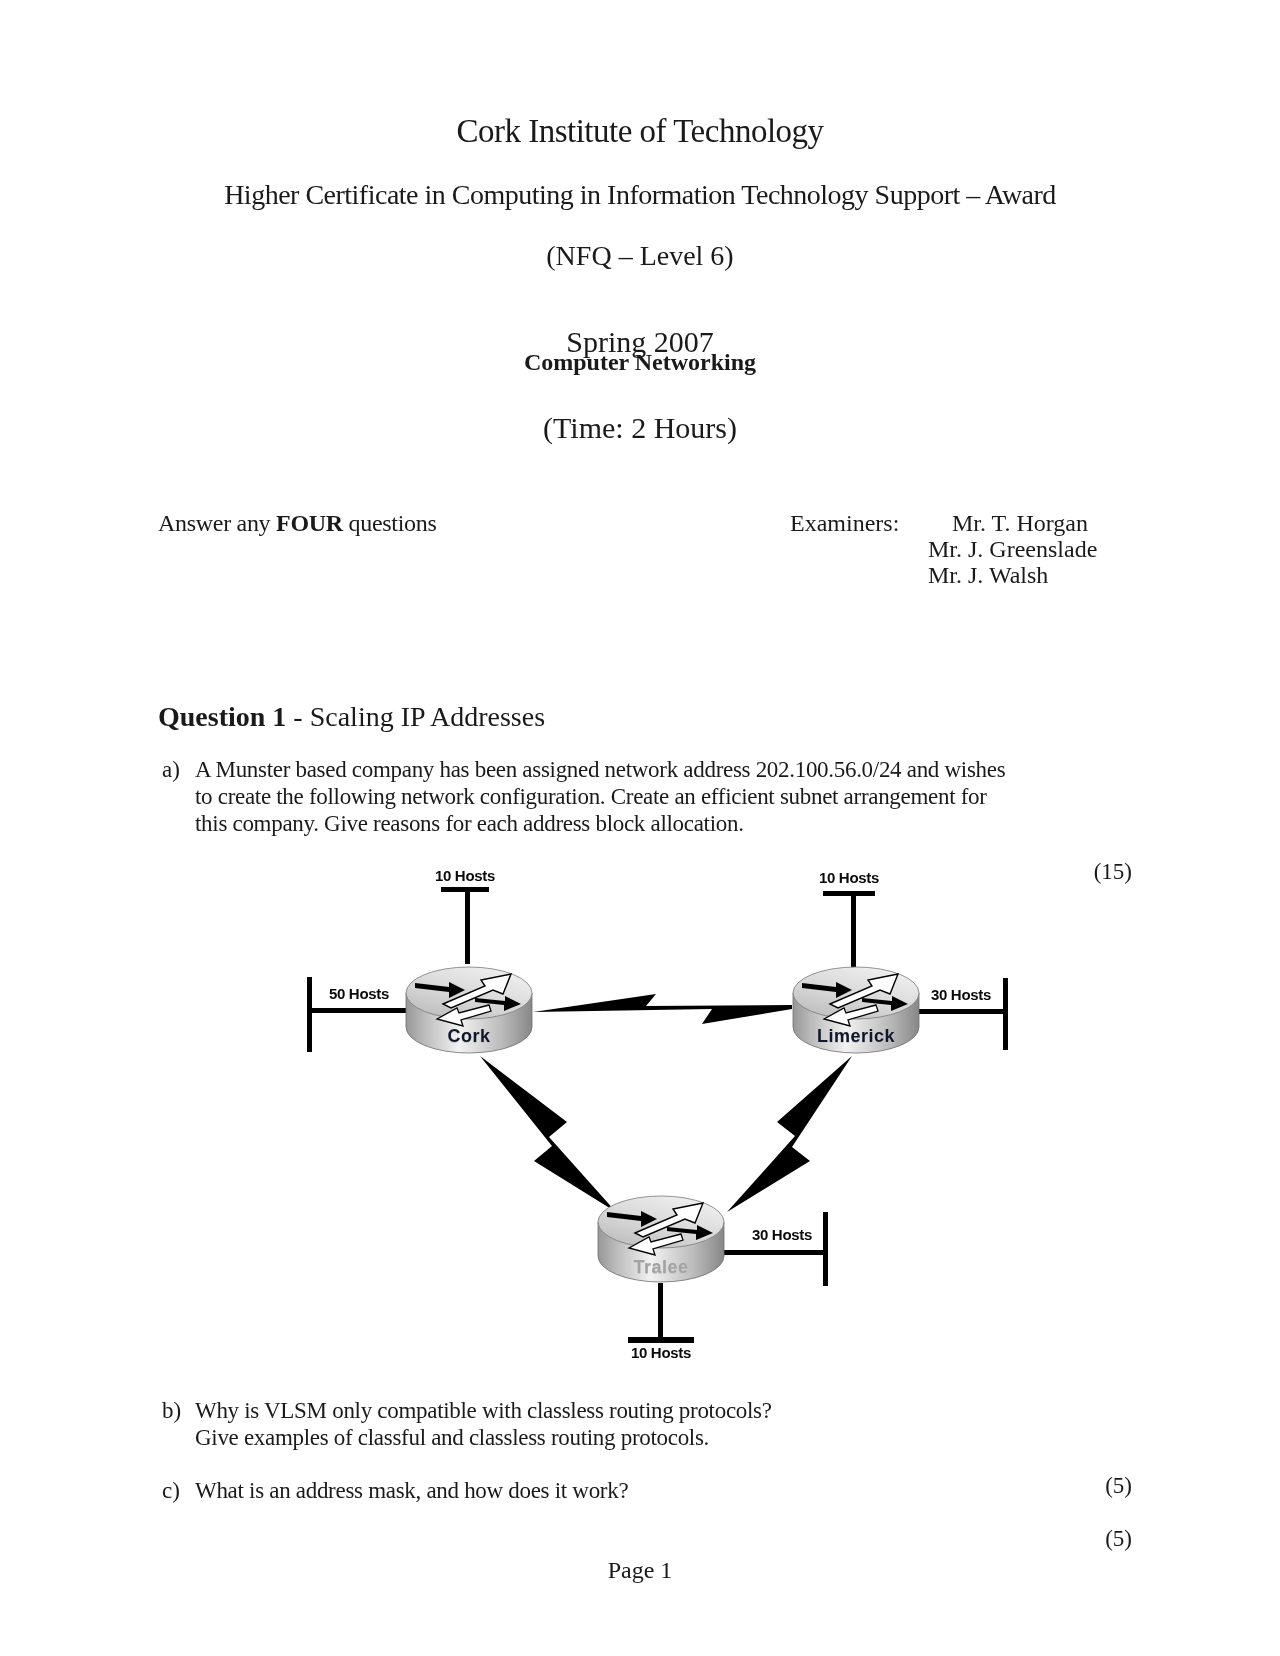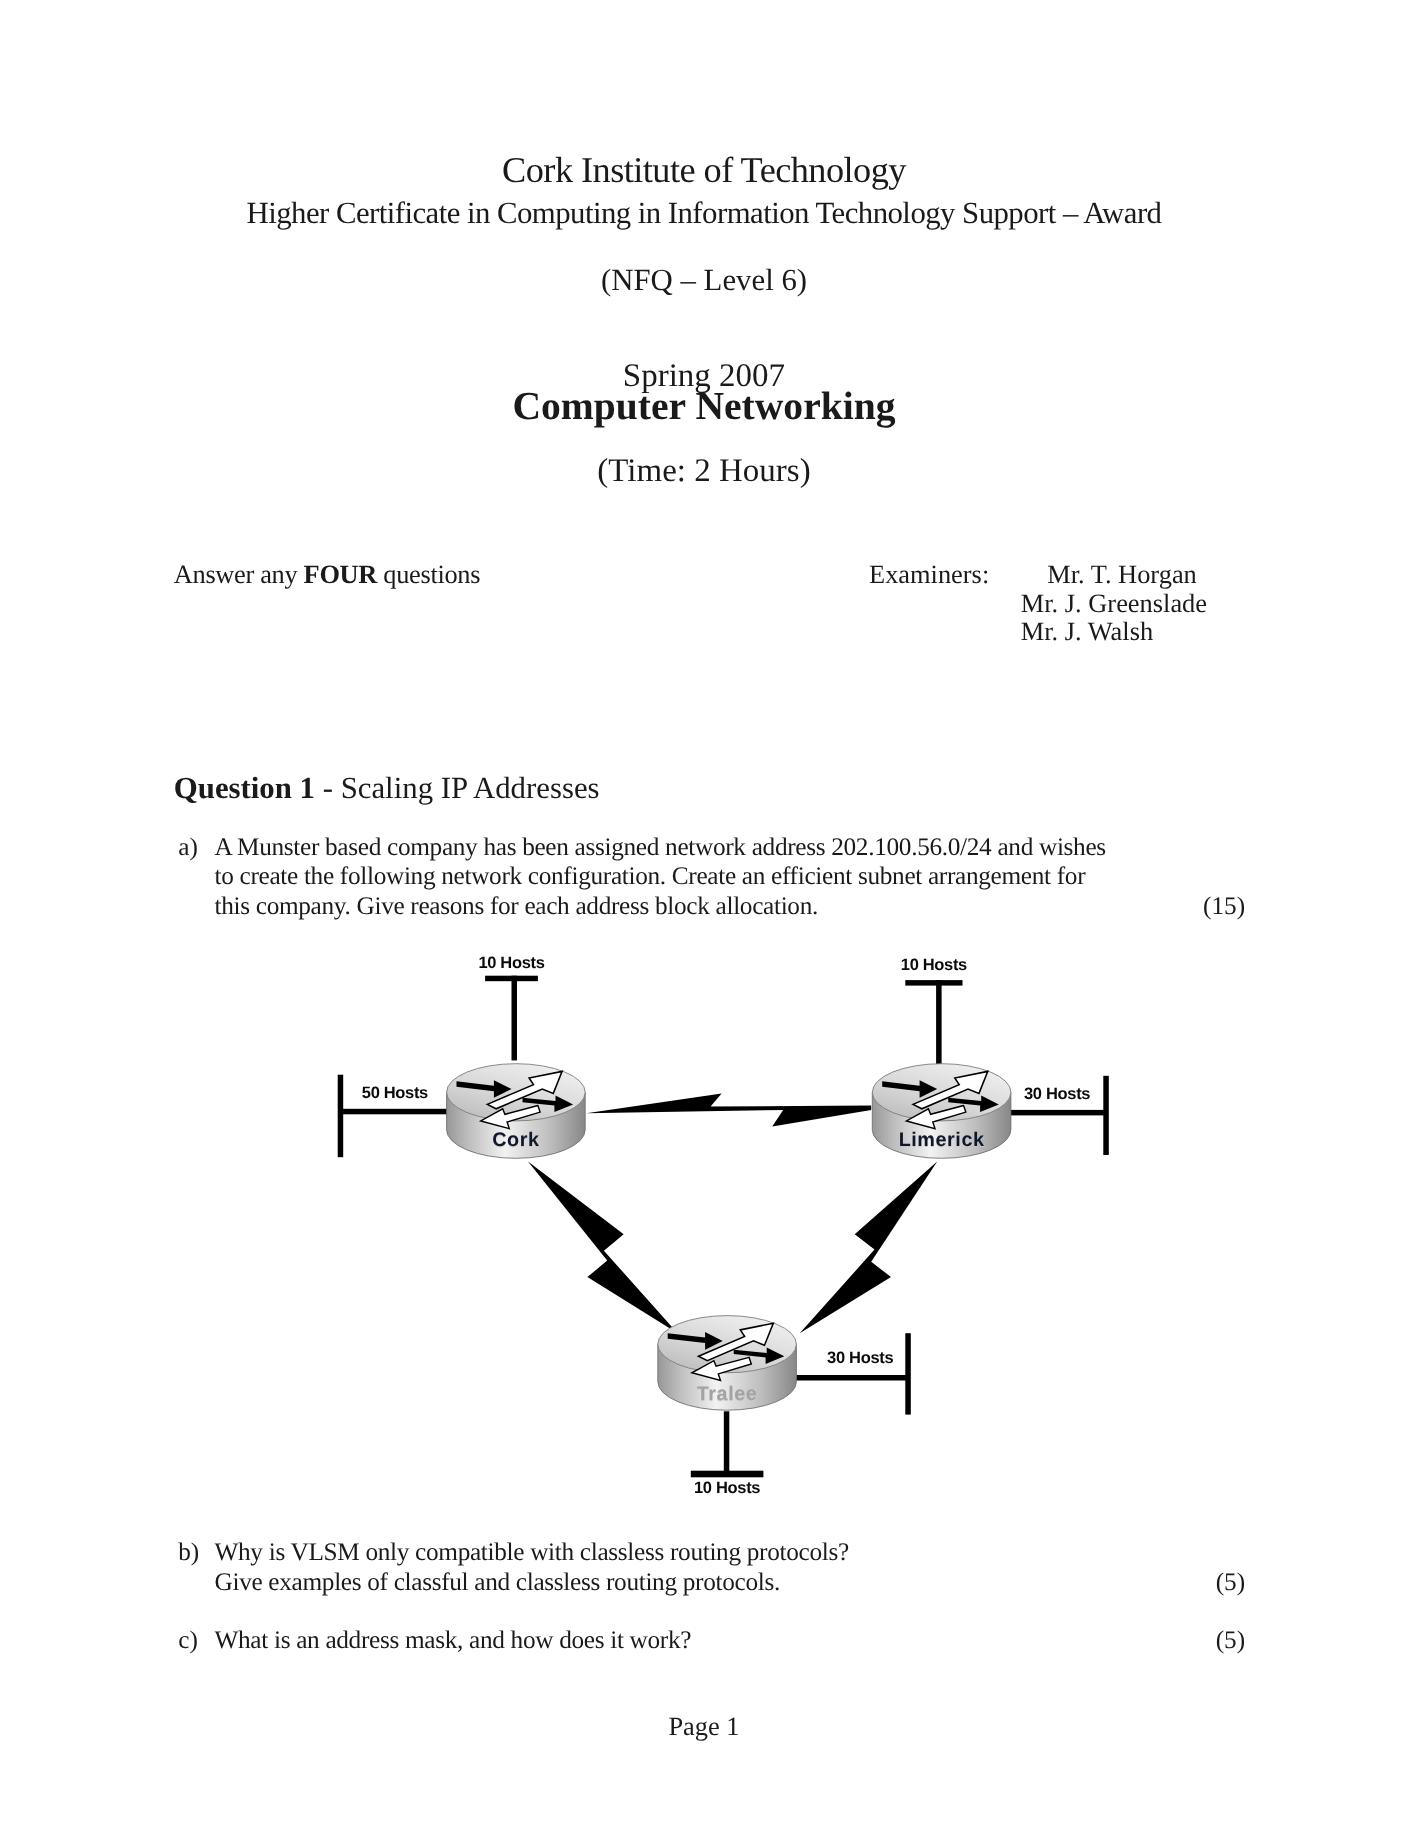--- a/index.html
+++ b/index.html
@@ -3,29 +3,29 @@
 <meta charset="utf-8">
 <style>
   html,body{margin:0;padding:0;background:#888;}
   .page{
     position:relative;width:1280px;height:1656px;margin:0 auto;
     background:#ffffff;color:#1a1a1a;overflow:hidden;
     font-family:"Liberation Serif","DejaVu Serif",serif;
   }
   .abs{position:absolute;white-space:nowrap;line-height:1.2;}
   .center-line{position:absolute;left:151px;width:978px;text-align:center;white-space:nowrap;line-height:1.2;}
-  .t-institution{font-size:33px;letter-spacing:-0.5px;margin-top:24px;}
+  .t-institution{font-size:33px;letter-spacing:-0.5px;}
   .t-programme{font-size:28px;letter-spacing:-0.5px;}
   .t-nfq{font-size:28px;}
   .t-session{font-size:30px;margin-top:36px;}
-  .t-subject{font-size:36px;font-weight:bold;}
+  .t-subject{font-size:24px;font-weight:bold;}
   .t-time{font-size:30px;}
   .body-txt{font-size:23px;letter-spacing:-0.3px;}
   .body-txt b{letter-spacing:-0.3px;}
-  .marks{position:absolute;left:1052px;width:80px;text-align:right;font-size:23px;white-space:nowrap;}
+  .marks{position:absolute;left:1052px;width:80px;text-align:right;font-size:23px;white-space:nowrap;margin-top:48px;}
   .part-label{position:absolute;left:162px;font-size:23px;white-space:nowrap;}
   .part-line{position:absolute;left:195px;font-size:23px;letter-spacing:-0.3px;white-space:nowrap;}
   .host-label{
     position:absolute;width:120px;text-align:center;
     font-family:"Liberation Sans","DejaVu Sans",sans-serif;
     font-weight:bold;font-size:15px;letter-spacing:-0.3px;color:#0b0b0b;
   }
   .router-name{
     position:absolute;width:128px;text-align:center;
     font-family:"Liberation Sans","DejaVu Sans",sans-serif;

